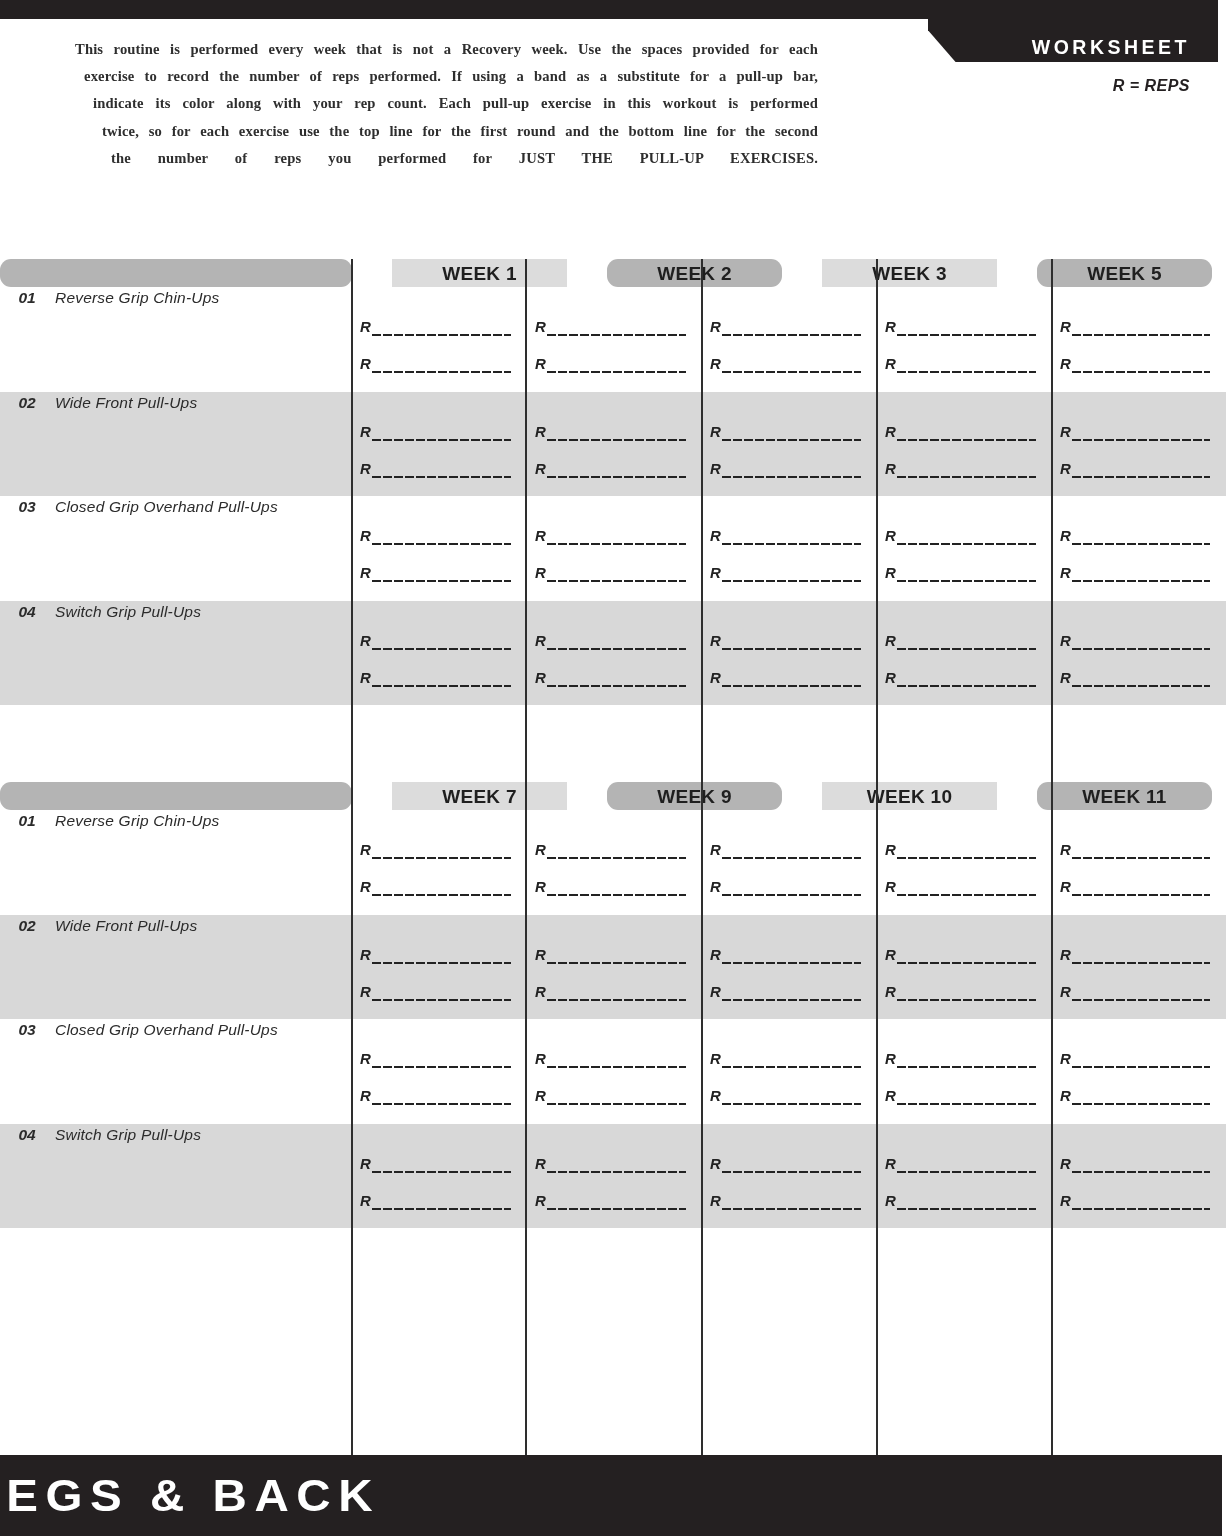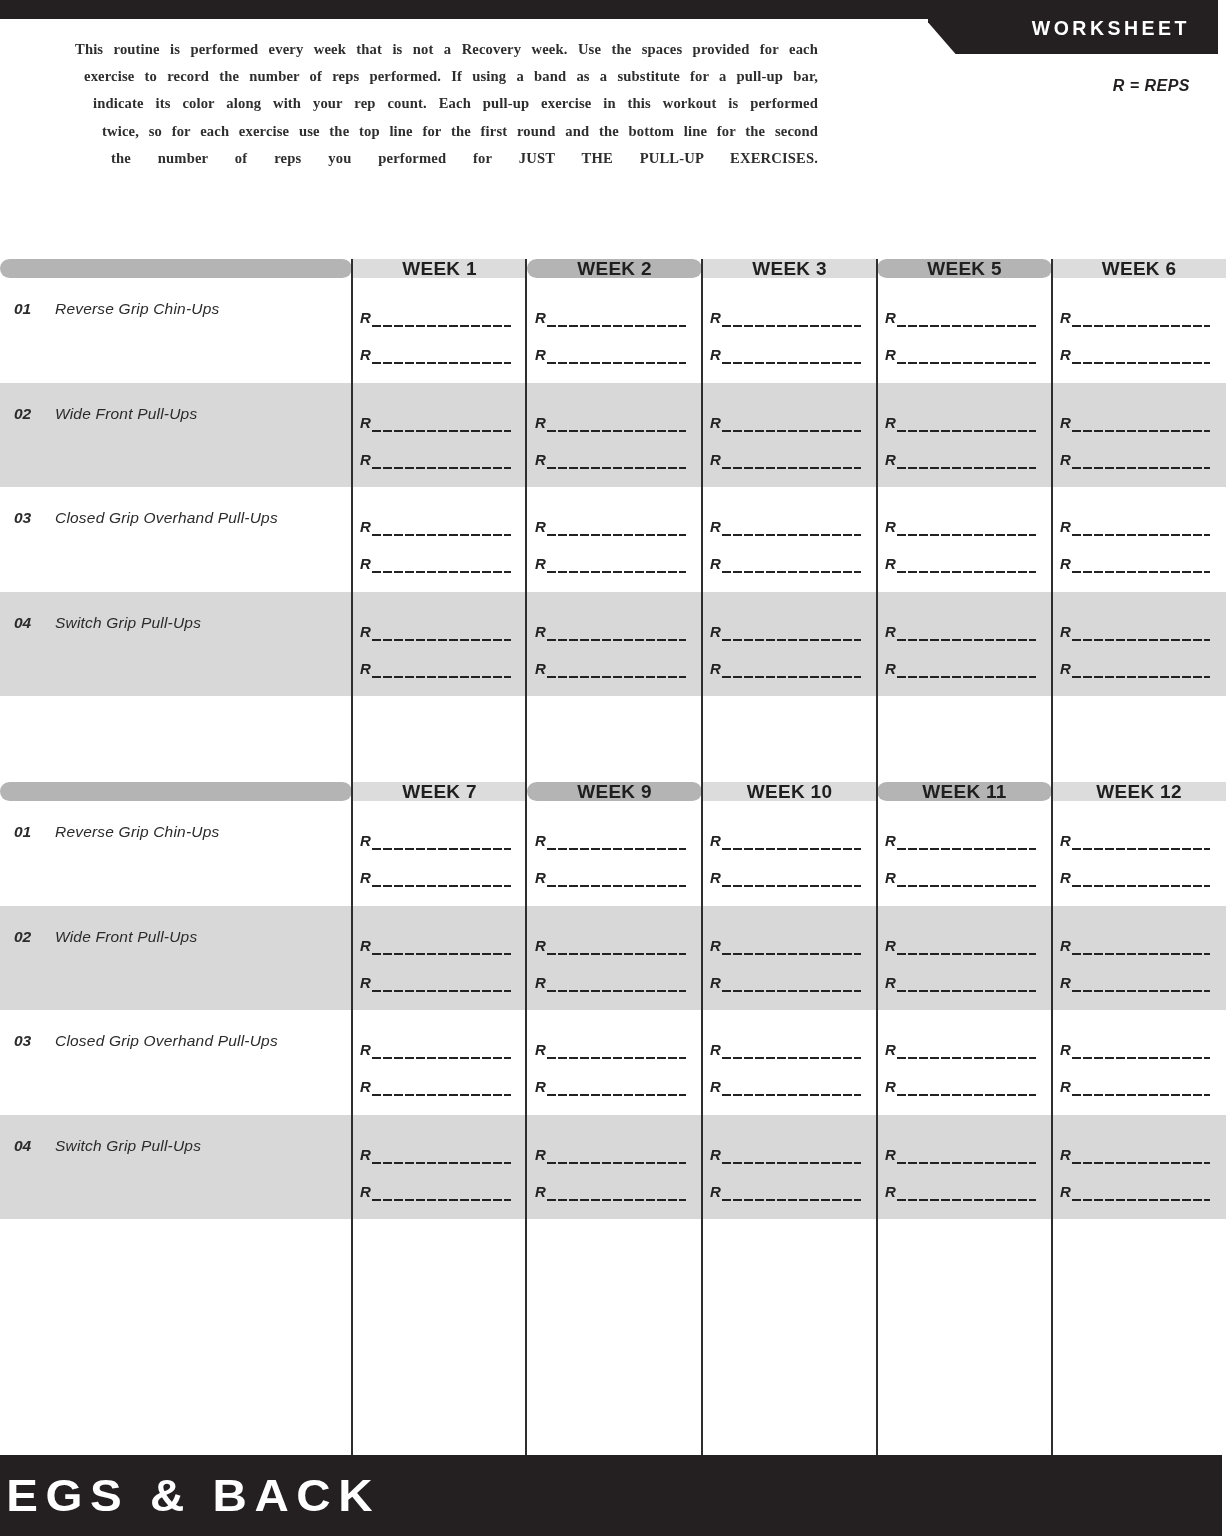--- a/index.html
+++ b/index.html
@@ -4,24 +4,24 @@
 <style>
   html,body{margin:0;padding:0;background:#ffffff;}
   *{box-sizing:border-box;}
   .sheet{
     position:relative;width:1226px;height:1536px;background:#fff;overflow:hidden;
     font-family:"Liberation Sans", sans-serif;color:#2b2b2b;
   }
   
   .topbar{position:absolute;left:0;top:0;width:1218px;height:19px;background:var(--bar-black,#242021);}
   .banner{
-    position:absolute;left:928px;top:0;width:290px;height:54px;background:var(--bar-black,#242021);
+    position:absolute;left:928px;top:8px;width:290px;height:54px;background:var(--bar-black,#242021);
     clip-path:polygon(0 0,100% 0,100% 100%,9.5% 100%,0 41%);
     display:flex;align-items:flex-end;justify-content:flex-end;
-    padding:0 28px 16px 0;
+    padding:0 28px 5px 0;
   }
   .banner-title{color:#fff;font-weight:700;font-size:19.5px;letter-spacing:3.5px;line-height:1;}
   .legend{
     position:absolute;top:77px;right:36px;
     font-style:italic;font-weight:700;font-size:16px;color:#242021;letter-spacing:.5px;
   }
   
   .intro{position:absolute;left:66px;top:36px;width:752px;}
   .intro-line{
     font-size:14.6px;font-weight:700;line-height:27.2px;color:#2e2e2e;letter-spacing:.15px;
@@ -31,28 +31,28 @@
   .intro-line:nth-child(2){padding-left:18px;}
   .intro-line:nth-child(3){padding-left:27px;}
   .intro-line:nth-child(4){padding-left:36px;}
   .intro-line:nth-child(5){padding-left:45px;}
   .intro-line:nth-child(6){padding-left:54px;text-align-last:left;}
   
   .tables-region{position:absolute;left:0;top:259px;width:1226px;height:1196px;}
   .vline{position:absolute;top:0;height:100%;width:2px;background:#2e2e2e;z-index:3;}
   .wtable{position:absolute;left:0;width:1226px;z-index:1;}
   .hrow,.xrow{display:grid;grid-template-columns:352px 175px 175px 175px 175px 174px;}
-  .hrow{height:19px;}
+  .hrow{height:28px;gap:40px;}
   .hcell{display:flex;align-items:center;justify-content:center;
          font-weight:700;font-size:19px;color:#1f1f1f;letter-spacing:.3px;line-height:1;}
   .hcell.dark{background:var(--band-dark,#b4b4b4);border-radius:11px;}
   .hcell.light{background:var(--band-light,#dcdcdc);}
   .xrow{height:104.5px;}
   .xrow.shade{background:var(--row-shade,#d8d8d8);}
-  .labelcell{position:relative;padding-top:22px;display:flex;align-items:flex-start;}
+  .labelcell{position:relative;padding-top:2px;display:flex;align-items:flex-start;text-align:center;}
   .num{font-style:italic;font-weight:700;font-size:15.5px;margin-left:14px;width:26px;flex:none;}
   .ex-name{font-style:italic;font-size:15.5px;margin-left:15px;letter-spacing:.2px;}
   .wcell{position:relative;}
   .rline{position:absolute;left:8px;right:16px;height:22px;display:flex;align-items:flex-end;}
   .rline.first{top:27px;}
   .rline.second{top:64px;}
   .rlab{font-style:italic;font-weight:700;font-size:15px;line-height:1;padding-bottom:2px;flex:none;color:#222;}
   .rfill{flex:1;height:100%;margin-left:1px;
     background:repeating-linear-gradient(90deg,#222 0 9px,transparent 9px 11px) left bottom / 100% 2px no-repeat;}
   

